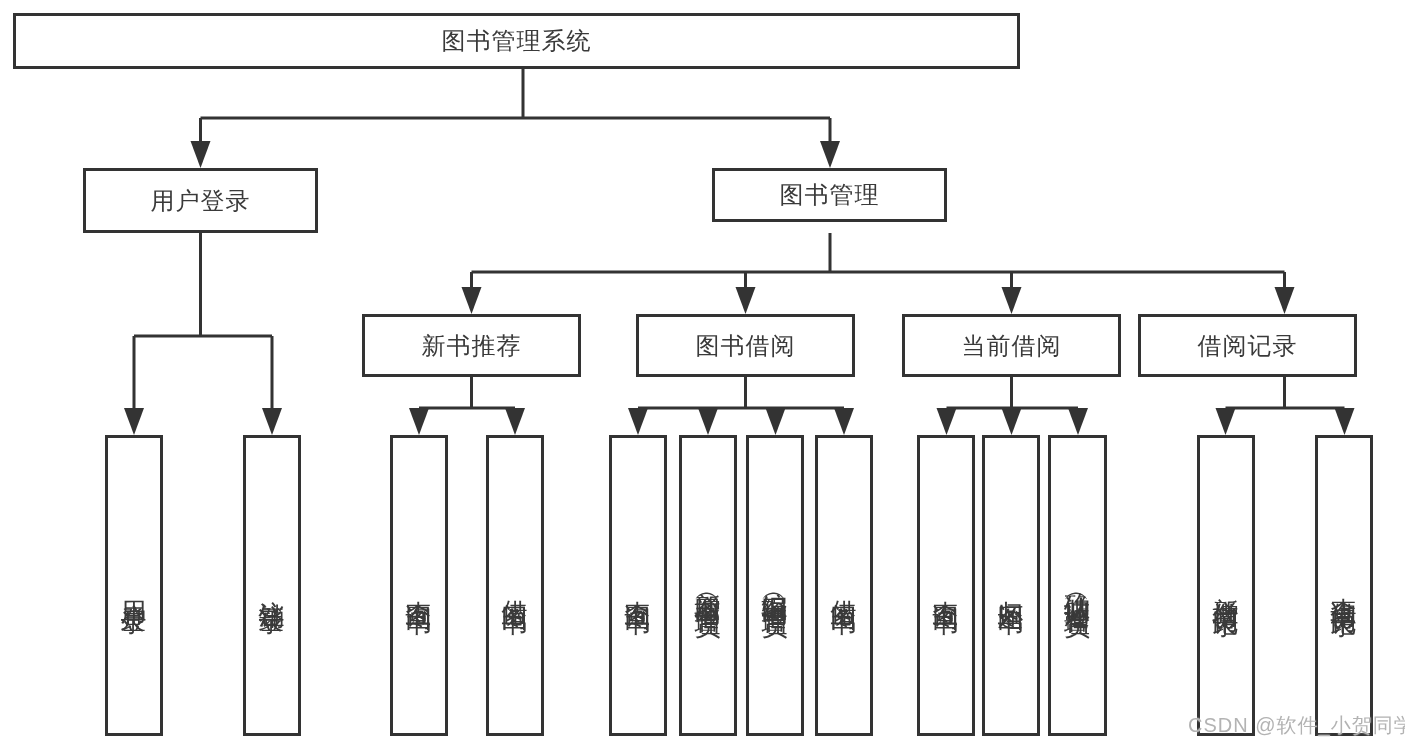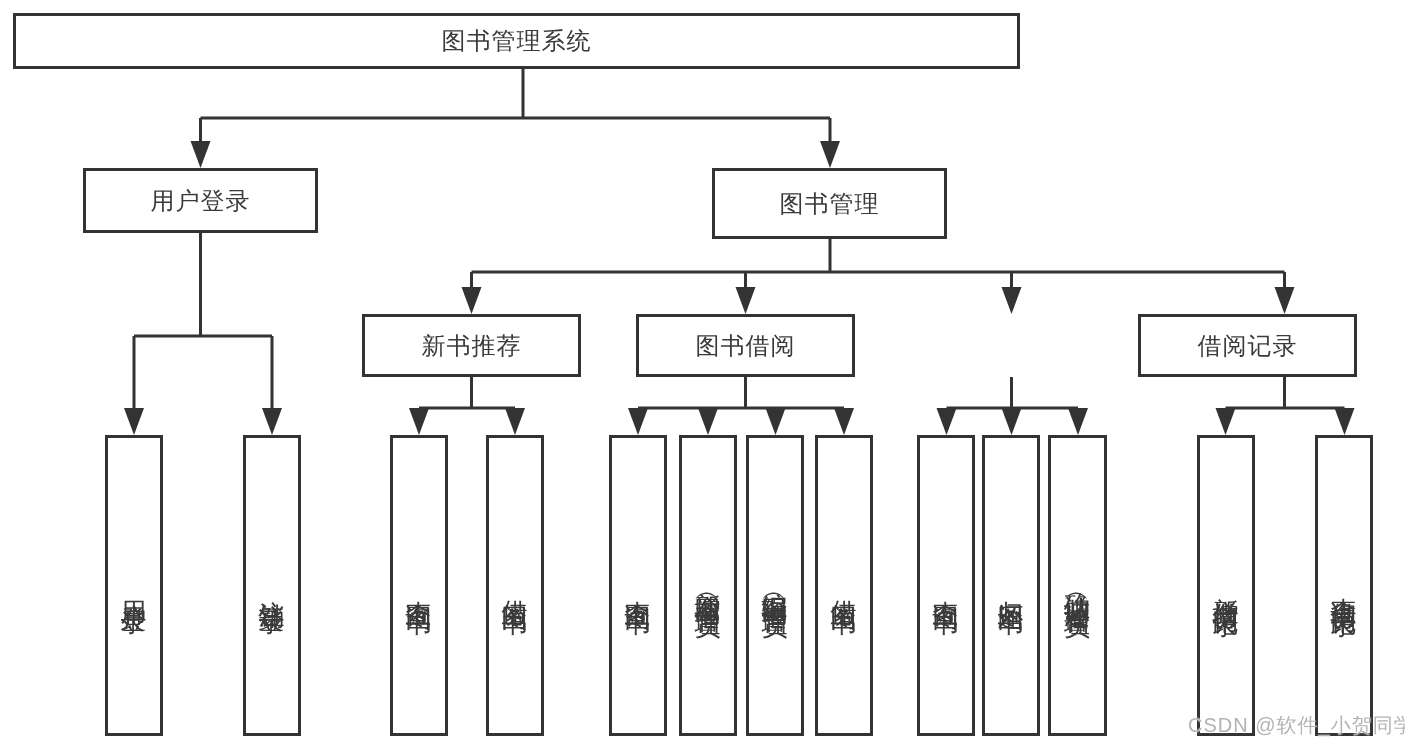--- a/index.html
+++ b/index.html
@@ -82,24 +82,25 @@
         <polygon points="1011.5,435 1001.5,408 1021.5,408"></polygon>
         <polygon points="1078,435 1068,408 1088,408"></polygon>
         <polygon points="1225.5,435 1215.5,408 1235.5,408"></polygon>
         <polygon points="1344.5,435 1334.5,408 1354.5,408"></polygon>
       </g>
   </svg>
 
   <div class="box hbox" style="left:13px;top:13px;width:1007px;height:56px">图书管理系统</div>
 
   <div class="box hbox" style="left:83px;top:168px;width:235px;height:65px">用户登录</div>
-  <div class="box hbox" style="left:712px;top:168px;width:235px;height:71px">图书管理</div>
+  <div class="box hbox" style="left:712px;top:168px;width:235px;height:54px">图书管理</div>
 
   <div class="box hbox" style="left:636px;top:314px;width:219px;height:63px">图书借阅</div>
   <div class="box hbox" style="left:362px;top:314px;width:219px;height:63px">新书推荐</div>
+  <div class="box hbox" style="left:902px;top:314px;width:219px;height:63px">当前借阅</div>
   <div class="box hbox" style="left:1138px;top:314px;width:219px;height:63px">借阅记录</div>
 
   <div class="box vbox" style="left:105px;top:435px;width:58px;height:301px">
     <span>用户登录</span>
     </div>
   <div class="box vbox" style="left:243px;top:435px;width:58px;height:301px">
     <span>注销登录</span>
     </div>
 
   <div class="box vbox" style="left:390px;top:435px;width:58px;height:301px">

